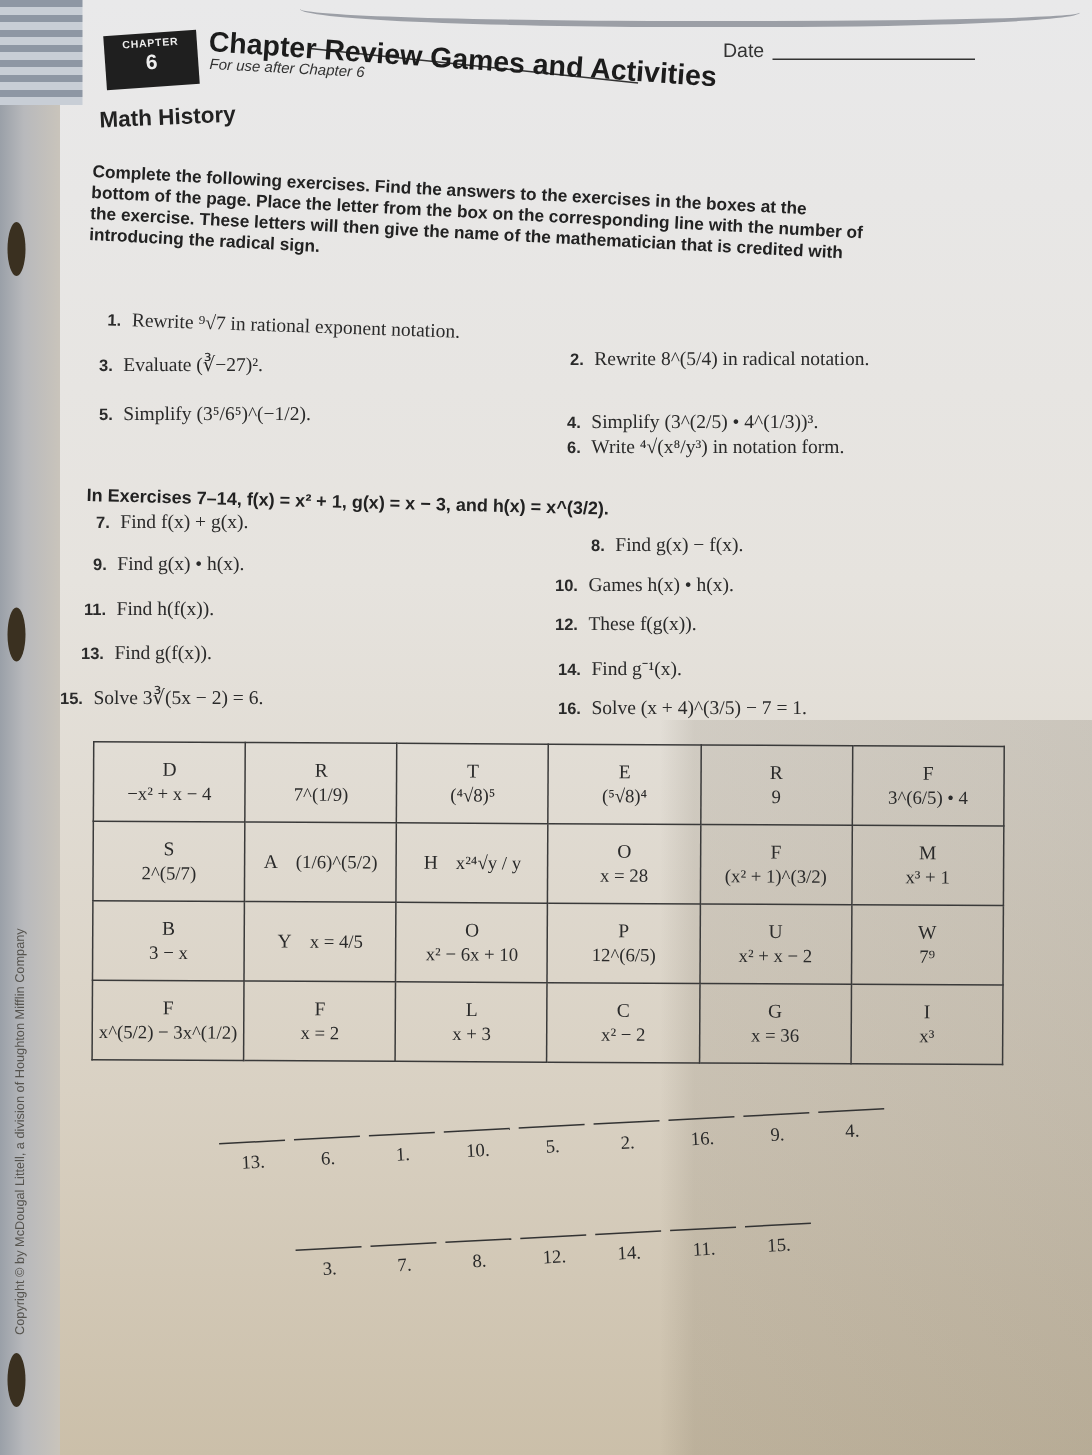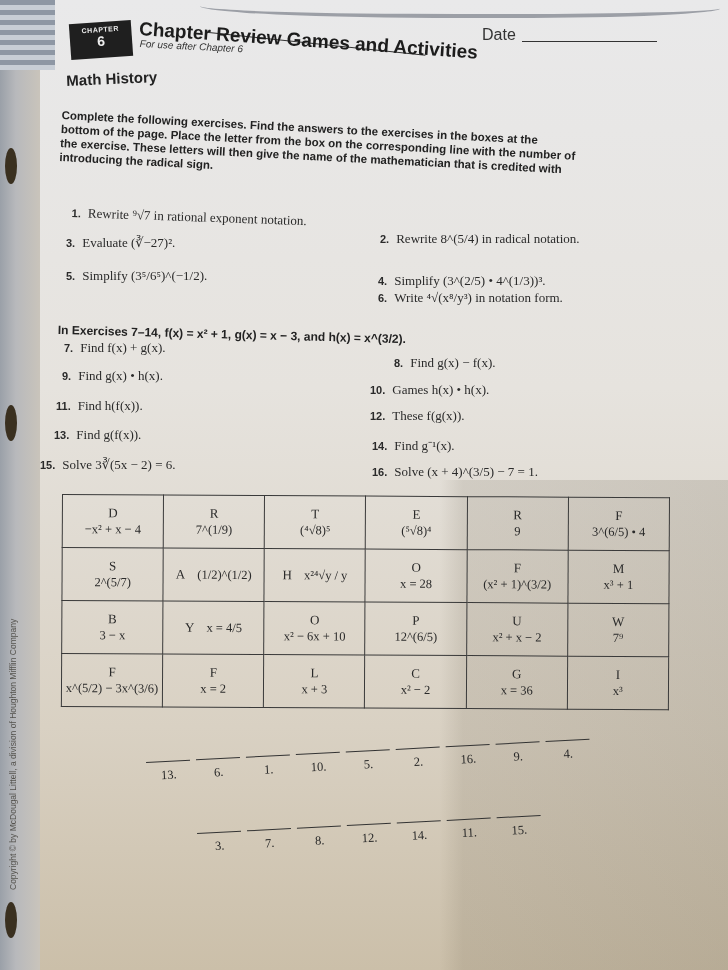--- a/index.html
+++ b/index.html
@@ -34,21 +34,21 @@
     position: absolute; left: 70px; top: 22px; width: 62px; height: 36px; background: #1f1f1f;
     color: #eee; text-align: center; font-family: "Liberation Sans", sans-serif; transform: rotate(-4deg);
   }
   .chapter-box .lbl { font-size: 7px; font-weight: bold; letter-spacing: 0.5px; margin-top: 4px; }
   .chapter-box .num { font-size: 14px; font-weight: bold; line-height: 16px; }
 
   .title { position: absolute; left: 140px; top: 18px; font-family: "Liberation Sans", sans-serif;
     font-weight: bold; font-size: 19px; color: #1c1c1c; transform: rotate(4deg); transform-origin: 0 0; white-space: nowrap; }
   .subtitle { position: absolute; left: 140px; top: 38px; font-family: "Liberation Sans", sans-serif;
     font-style: italic; font-size: 10px; color: #333; transform: rotate(3deg); transform-origin: 0 0; }
-  .date { position: absolute; left: 482px; top: 26px; font-family: "Liberation Sans", sans-serif; font-size: 16px; color: #333; }
+  .date { position: absolute; left: 482px; top: 26px; font-family: "Liberation Sans", sans-serif; font-size: 13px; color: #333; }
   .date-line { display: inline-block; width: 135px; border-bottom: 1px solid #333; margin-left: 6px; vertical-align: -2px; }
 
   .section-title { position: absolute; left: 66px; top: 72px; font-family: "Liberation Sans", sans-serif;
     font-weight: bold; font-size: 15px; color: #222; transform: rotate(-2.5deg); transform-origin: 0 0; }
 
   .instructions { position: absolute; left: 62px; top: 108px; width: 515px;
     font-family: "Liberation Sans", sans-serif; font-weight: bold; font-size: 11.5px; line-height: 14px; color: #222;
     transform: rotate(3deg); transform-origin: 0 0; }
 
   .ex { position: absolute; font-size: 13px; color: #2a2a2a; white-space: nowrap; }
@@ -152,36 +152,36 @@
       <tr>
     <td><span class="letter">D</span><span>−x² + x − 4</span></td>
     <td><span class="letter">R</span><span>7^(1/9)</span></td>
     <td><span class="letter">T</span><span>(⁴√8)⁵</span></td>
     <td><span class="letter">E</span><span>(⁵√8)⁴</span></td>
     <td><span class="letter">R</span><span>9</span></td>
     <td><span class="letter">F</span><span>3^(6/5) • 4</span></td>
   </tr>
   <tr>
     <td><span class="letter">S</span><span>2^(5/7)</span></td>
-    <td><span class="inline-letter">A</span><span>(1/2)^(1/2)</span></td>
+    <td><span class="inline-letter">A</span><span>(1/6)^(5/2)</span></td>
     <td><span class="inline-letter">H</span><span>x²⁴√y / y</span></td>
     <td><span class="letter">O</span><span>x = 28</span></td>
     <td><span class="letter">F</span><span>(x² + 1)^(3/2)</span></td>
     <td><span class="letter">M</span><span>x³ + 1</span></td>
   </tr>
   <tr>
     <td><span class="letter">B</span><span>3 − x</span></td>
     <td><span class="inline-letter">Y</span><span>x = 4/5</span></td>
     <td><span class="letter">O</span><span>x² − 6x + 10</span></td>
     <td><span class="letter">P</span><span>12^(6/5)</span></td>
     <td><span class="letter">U</span><span>x² + x − 2</span></td>
     <td><span class="letter">W</span><span>7⁹</span></td>
   </tr>
   <tr>
-    <td><span class="letter">F</span><span>x^(5/2) − 3x^(3/6)</span></td>
+    <td><span class="letter">F</span><span>x^(5/2) − 3x^(1/2)</span></td>
     <td><span class="letter">F</span><span>x = 2</span></td>
     <td><span class="letter">L</span><span>x + 3</span></td>
     <td><span class="letter">C</span><span>x² − 2</span></td>
     <td><span class="letter">G</span><span>x = 36</span></td>
     <td><span class="letter">I</span><span>x³</span></td>
   </tr>
 </tbody>
   </table>
 
 <div class="blanks" style="left:145px;top:742px;transform:rotate(-3deg);transform-origin:0 0">

